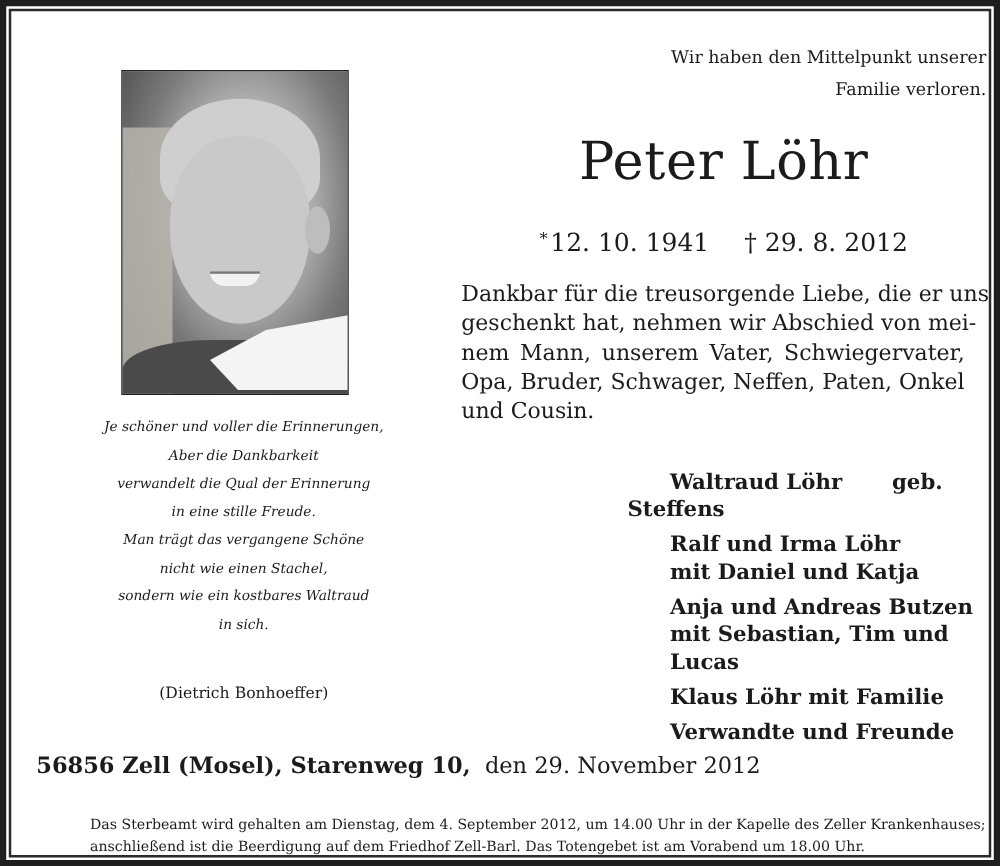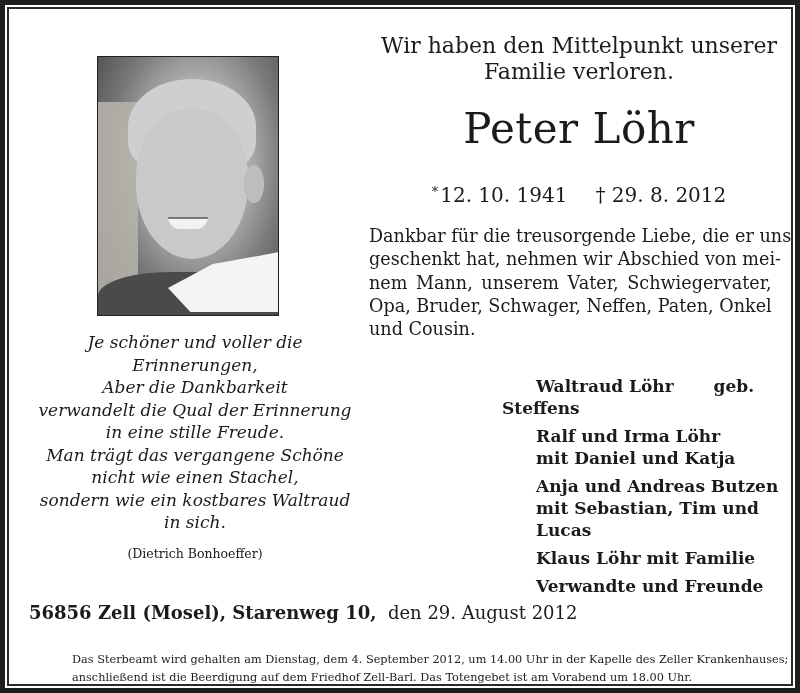--- a/index.html
+++ b/index.html
@@ -26,30 +26,30 @@
     .photo .bg-left { position: absolute; left: 0; top: 45px; width: 40px; height: 215px; background: #b9b4ad; opacity: .85; }
     .photo .hair { position: absolute; left: 30px; top: 22px; width: 128px; height: 95px; border-radius: 60% 60% 40% 40%; background: #cfcfcf; }
     .photo .face { position: absolute; left: 38px; top: 52px; width: 112px; height: 150px; border-radius: 46% 46% 50% 50%; background: #c9c9c9; }
     .photo .ear { position: absolute; left: 146px; top: 108px; width: 20px; height: 38px; border-radius: 50%; background: #bdbdbd; }
     .photo .smile { position: absolute; left: 70px; top: 160px; width: 40px; height: 10px; border-radius: 0 0 20px 20px; background: #f2f2f2; border-top: 2px solid #777; }
     .photo .sweater { position: absolute; left: 0; top: 215px; width: 182px; height: 60px; background: #4a4a4a; border-radius: 40% 40% 0 0; }
     .photo .collar { position: absolute; left: 70px; top: 195px; width: 112px; height: 60px; background: #f4f4f4; clip-path: polygon(0 60%, 40% 20%, 100% 0, 100% 100%, 20% 100%); }
 
     .quote {
       position: absolute; left: 22px; top: 322px; width: 328px; text-align: center;
-      font-style: italic; font-size: 17px; line-height: 22.5px;
+      font-style: italic; font-size: 11px; line-height: 22.5px;
     }
     .quote-author {
       position: absolute; left: 22px; top: 537px; width: 328px; text-align: center;
       font-size: 12.5px;
     }
 
     .headline {
-      position: absolute; left: 360px; top: 24px; width: 420px; text-align: center;
-      font-size: 22px; line-height: 26px;
+      position: absolute; left: 360px; top: 24px; width: 420px; text-align: right;
+      font-size: 14px; line-height: 26px;
     }
     .name {
       position: absolute; left: 360px; top: 95px; width: 420px; text-align: center;
       font-size: 42px; line-height: 50px; letter-spacing: 0.5px;
     }
     .dates {
       position: absolute; left: 360px; top: 170px; width: 420px; text-align: center;
       font-size: 20px; line-height: 26px;
     }
     .dates .sep { display: inline-block; width: 28px; }
@@ -143,21 +143,21 @@
         <div class="entry">
           <span>Klaus Löhr mit Familie</span>
         </div>
         <div class="entry">
           <span>Verwandte und Freunde</span>
         </div>
       </div>
 
       <div class="address-line">
         <b>56856 Zell (Mosel), Starenweg 10,</b>&nbsp;
-        <span>den 29. August 2012</span>
+        <span>den 29. November 2012</span>
       </div>
 
       <div class="funeral">
         <span>Das Sterbeamt wird gehalten am Dienstag, dem 4. September 2012, um 14.00 Uhr in der Kapelle des Zeller Krankenhauses;</span>
         <span>anschließend ist die Beerdigung auf dem Friedhof Zell-Barl. Das Totengebet ist am Vorabend um 18.00 Uhr.</span>
       </div>
 
     </div>
   </div>
 </div>

